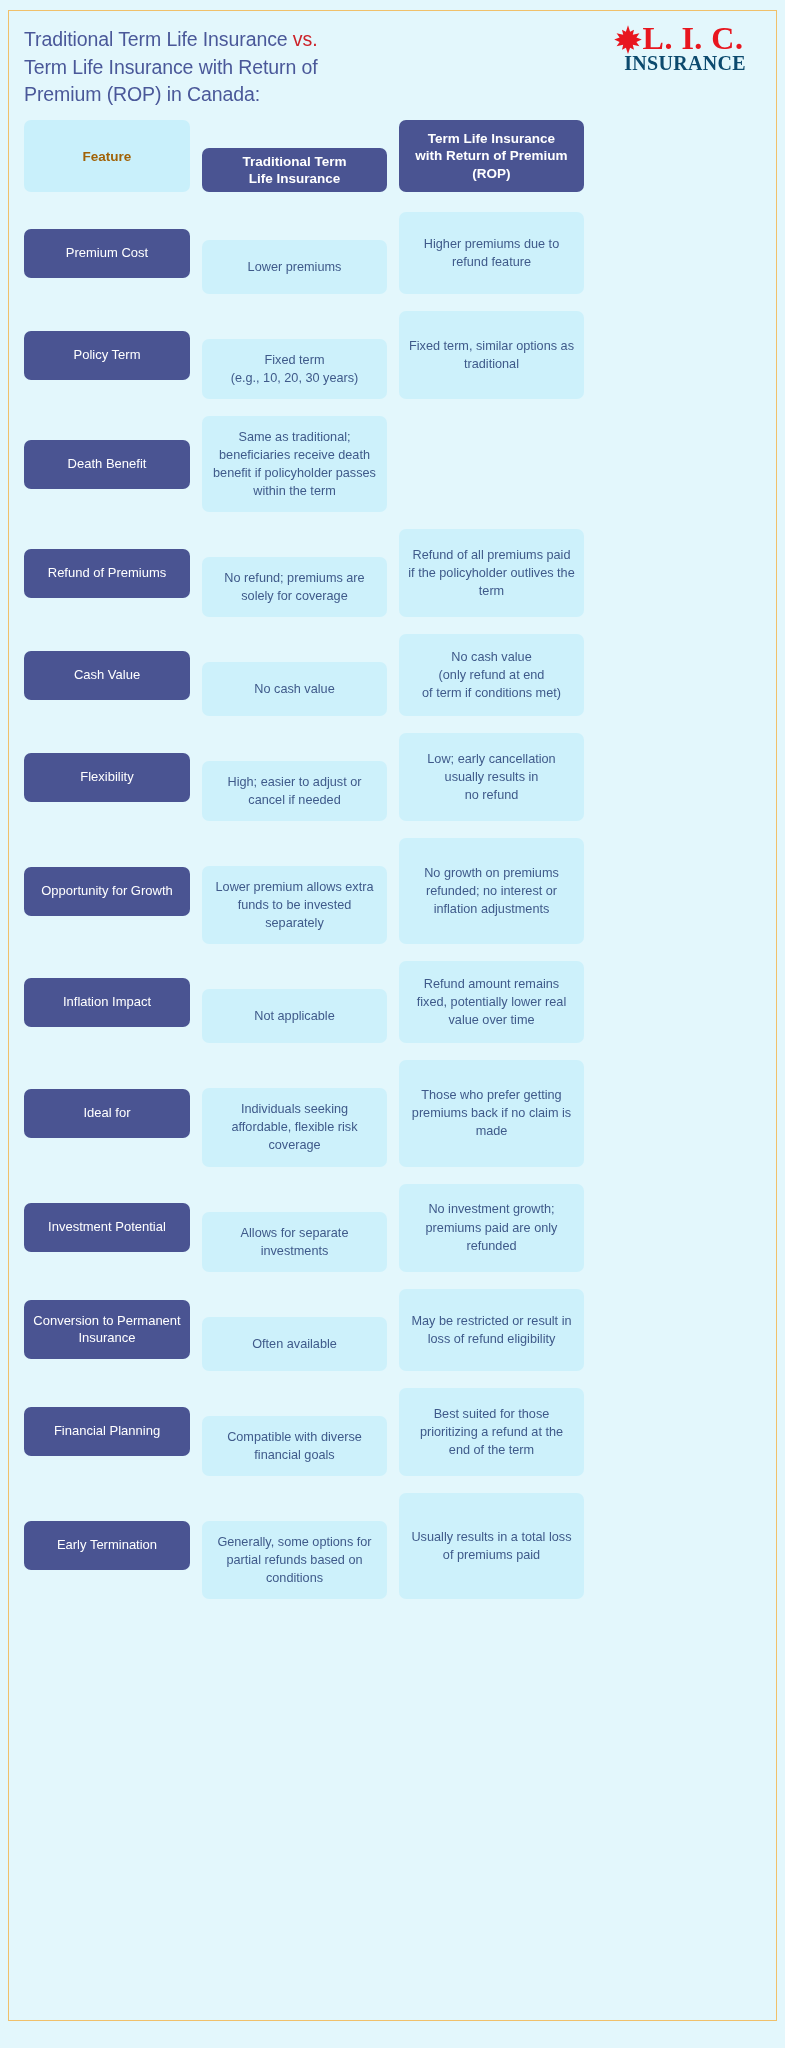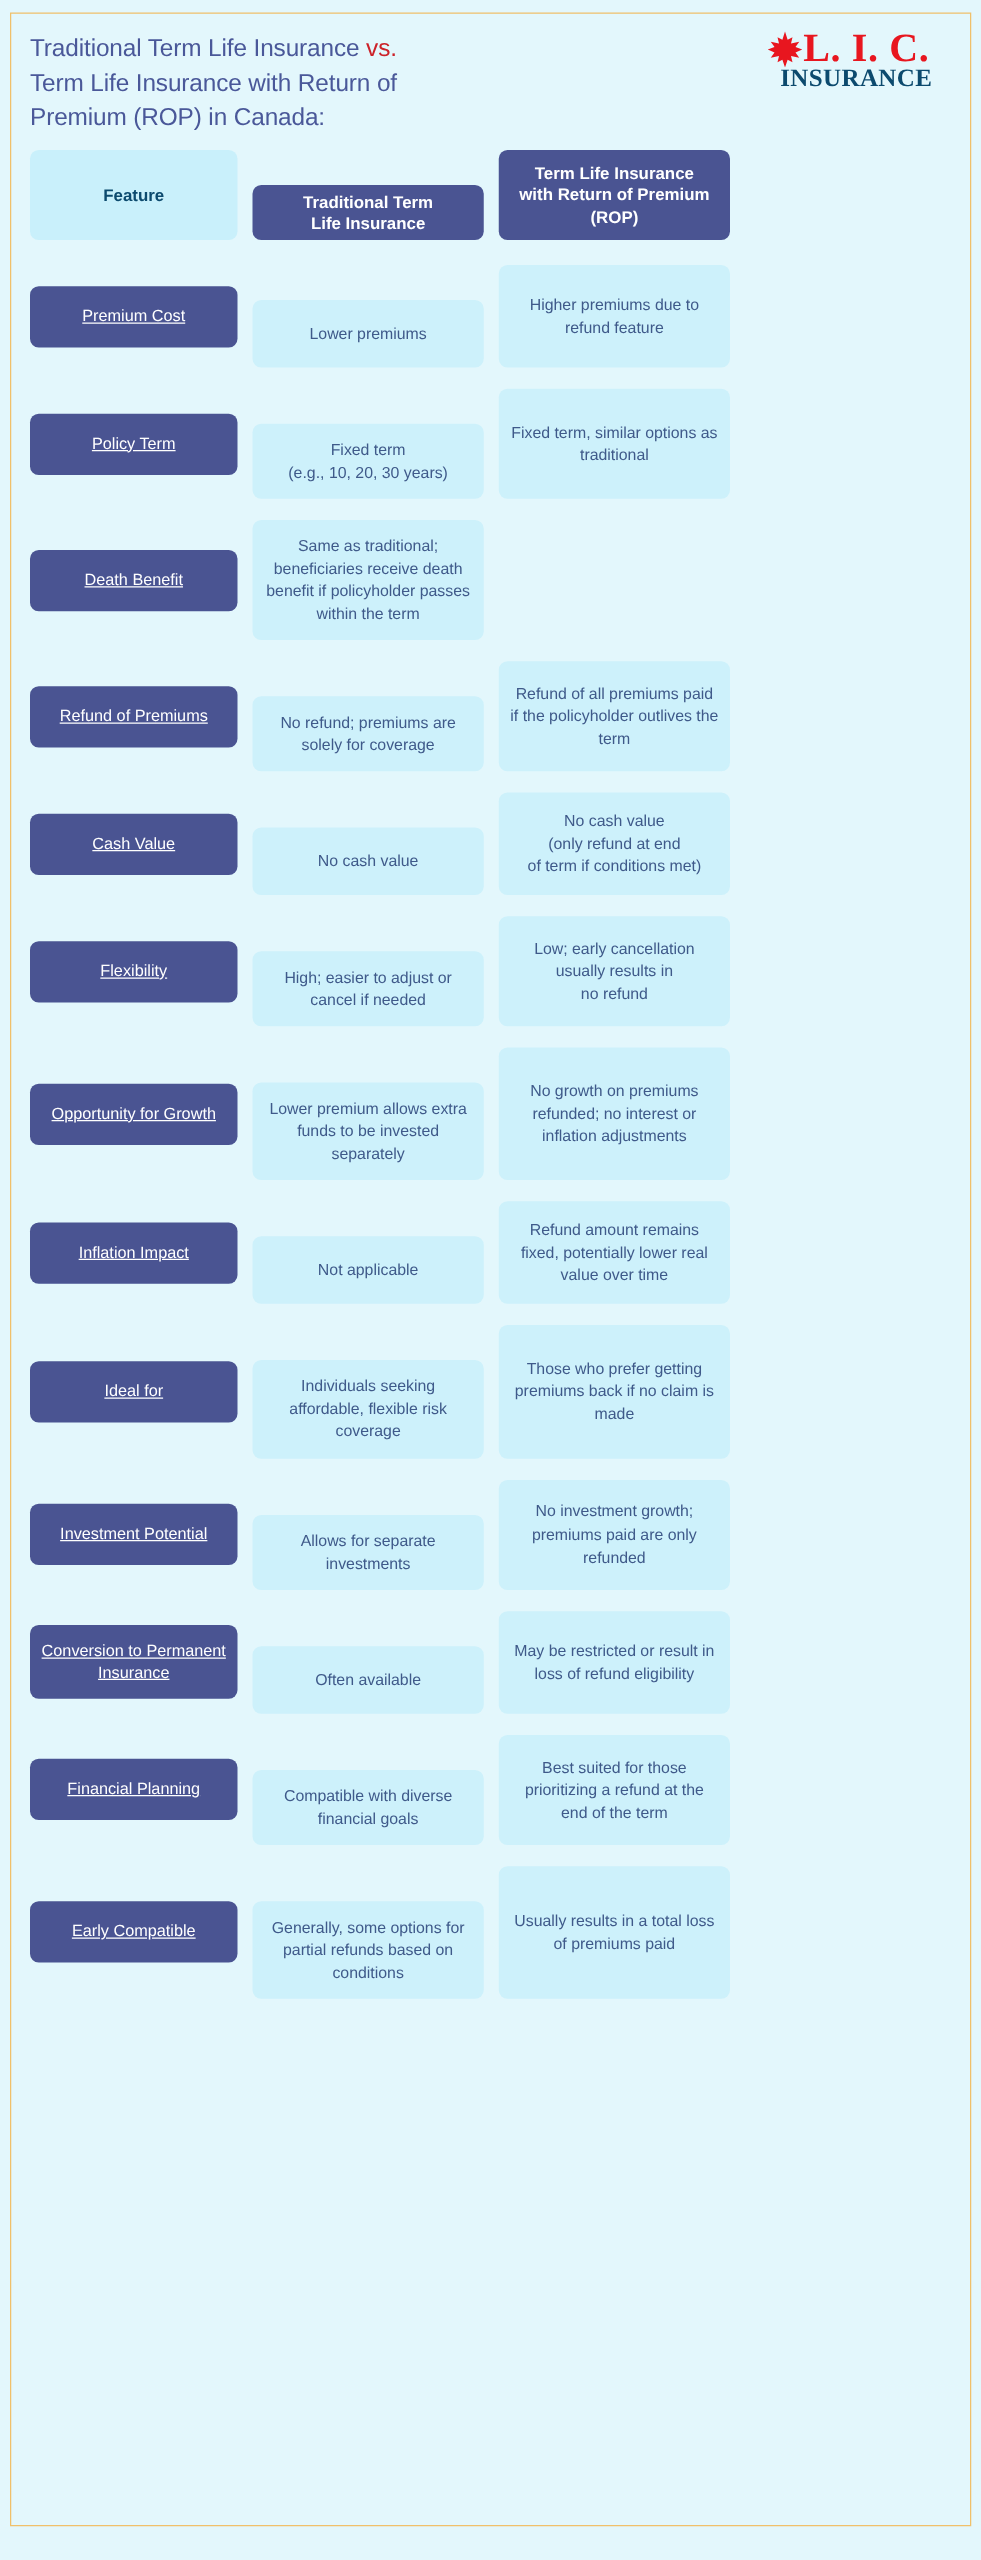--- a/index.html
+++ b/index.html
@@ -105,21 +105,21 @@
   .hrow { height: 72px; margin-bottom: 20px; }
 
   .h-feature {
     width: 100%;
     height: 100%;
     background: #c9f0fb;
     border-radius: 7px;
     display: flex;
     align-items: center;
     justify-content: center;
-    color: #0c4a6e;
+    color: #a16207;
     font-size: 13.5px;
     font-weight: bold;
   }
   .h-col {
     width: 100%;
     height: 100%;
     background: #4a5492;
     border-radius: 7px;
     display: flex;
     align-items: center;
@@ -141,21 +141,20 @@
     border-radius: 7px;
     color: #ffffff;
     font-size: 13px;
     line-height: 1.3;
     text-align: center;
     padding: 13px 6px;
     min-height: 49px;
     display: flex;
     align-items: center;
     justify-content: center;
-    text-decoration: underline;
   }
 
   .cell {
     width: 100%;
     background: #cdf1fb;
     border-radius: 7px;
     color: #3f5a8a;
     font-size: 12.7px;
     line-height: 1.42;
     text-align: center;
@@ -391,21 +390,21 @@
             </div>
           </div>
           <div class="col-b">
             <div class="cell">
               <span>Best suited for those prioritizing a refund at the end of the term</span>
             </div>
           </div>
         </div>
         <div class="row drow">
           <div class="col-feature">
-            <div class="f-label">Early Compatible</div>
+            <div class="f-label">Early Termination</div>
           </div>
           <div class="col-a">
             <div class="cell">
               <span>Generally, some options for partial refunds based on conditions</span>
             </div>
           </div>
           <div class="col-b">
             <div class="cell">
               <span>Usually results in a total loss of premiums paid</span>
             </div>

